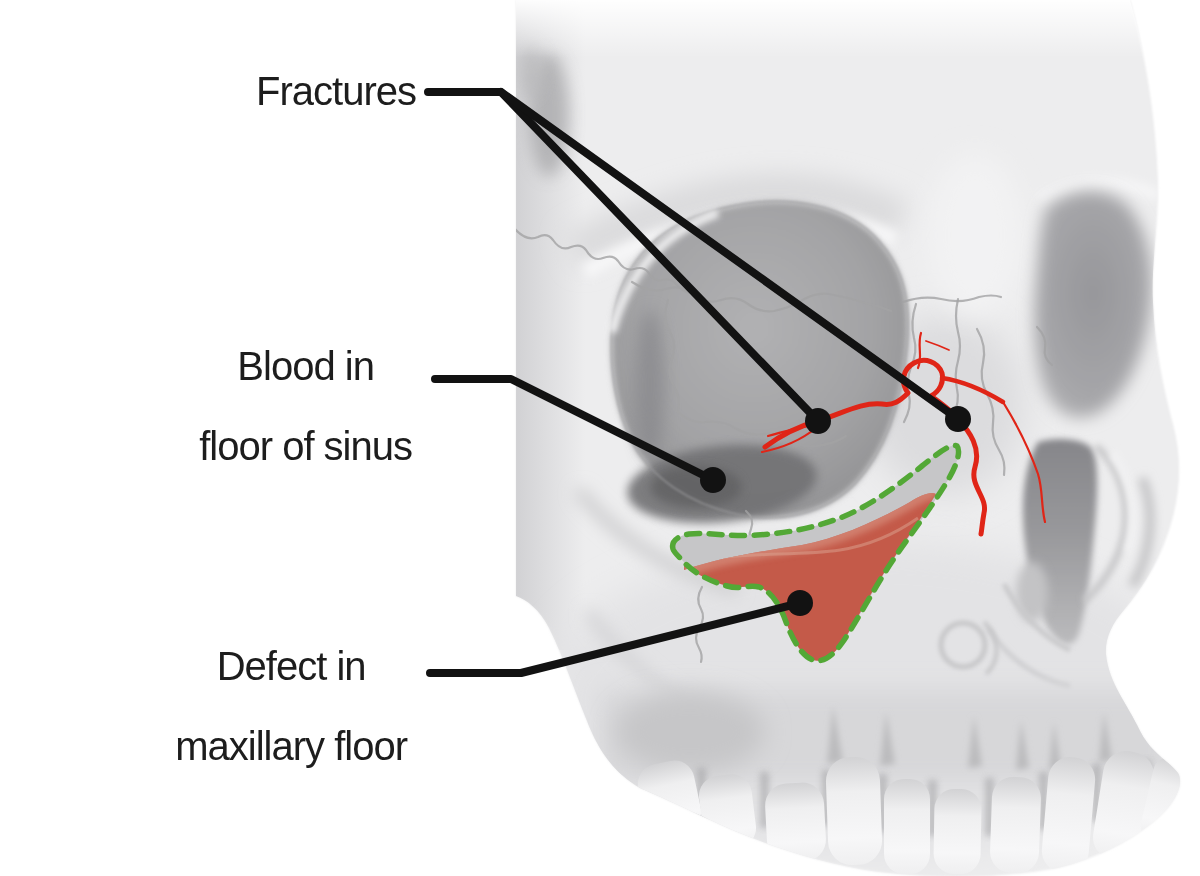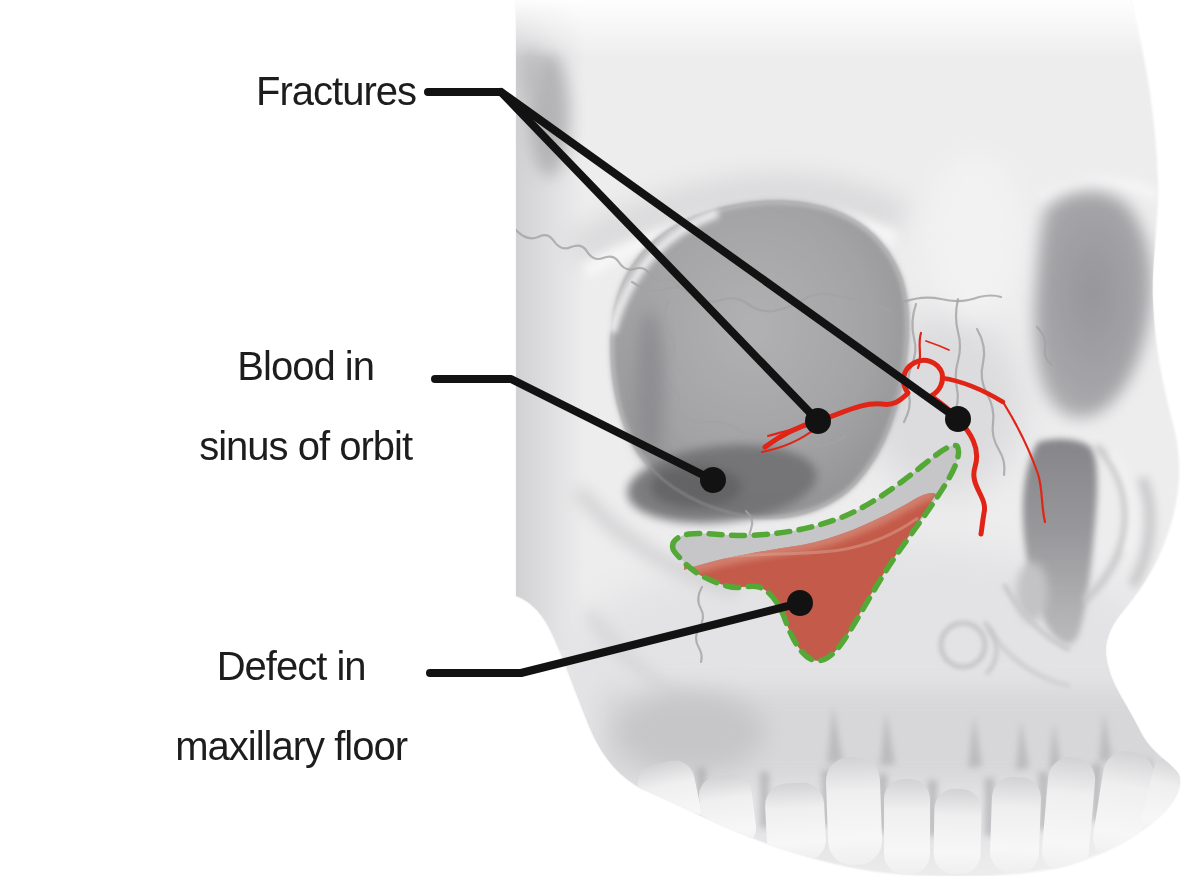--- a/index.html
+++ b/index.html
@@ -248,19 +248,19 @@
     <circle class="dot" cx="713" cy="480" r="13"></circle>
     <circle class="dot" cx="800" cy="603" r="13"></circle>
   </g>
 </svg>
 
   <div class="label" style="top:51px;right:784px;">
     <span>Fractures</span>
   </div>
   <div class="label" style="top:326px;right:788px;">
     <span>Blood in</span>
-    <span>sinus of orbit</span>
+    <span>floor of sinus</span>
   </div>
   <div class="label" style="top:626px;right:793px;">
     <span>Defect in</span>
     <span>maxillary floor</span>
   </div>
 </div>
 
 </body></html>

